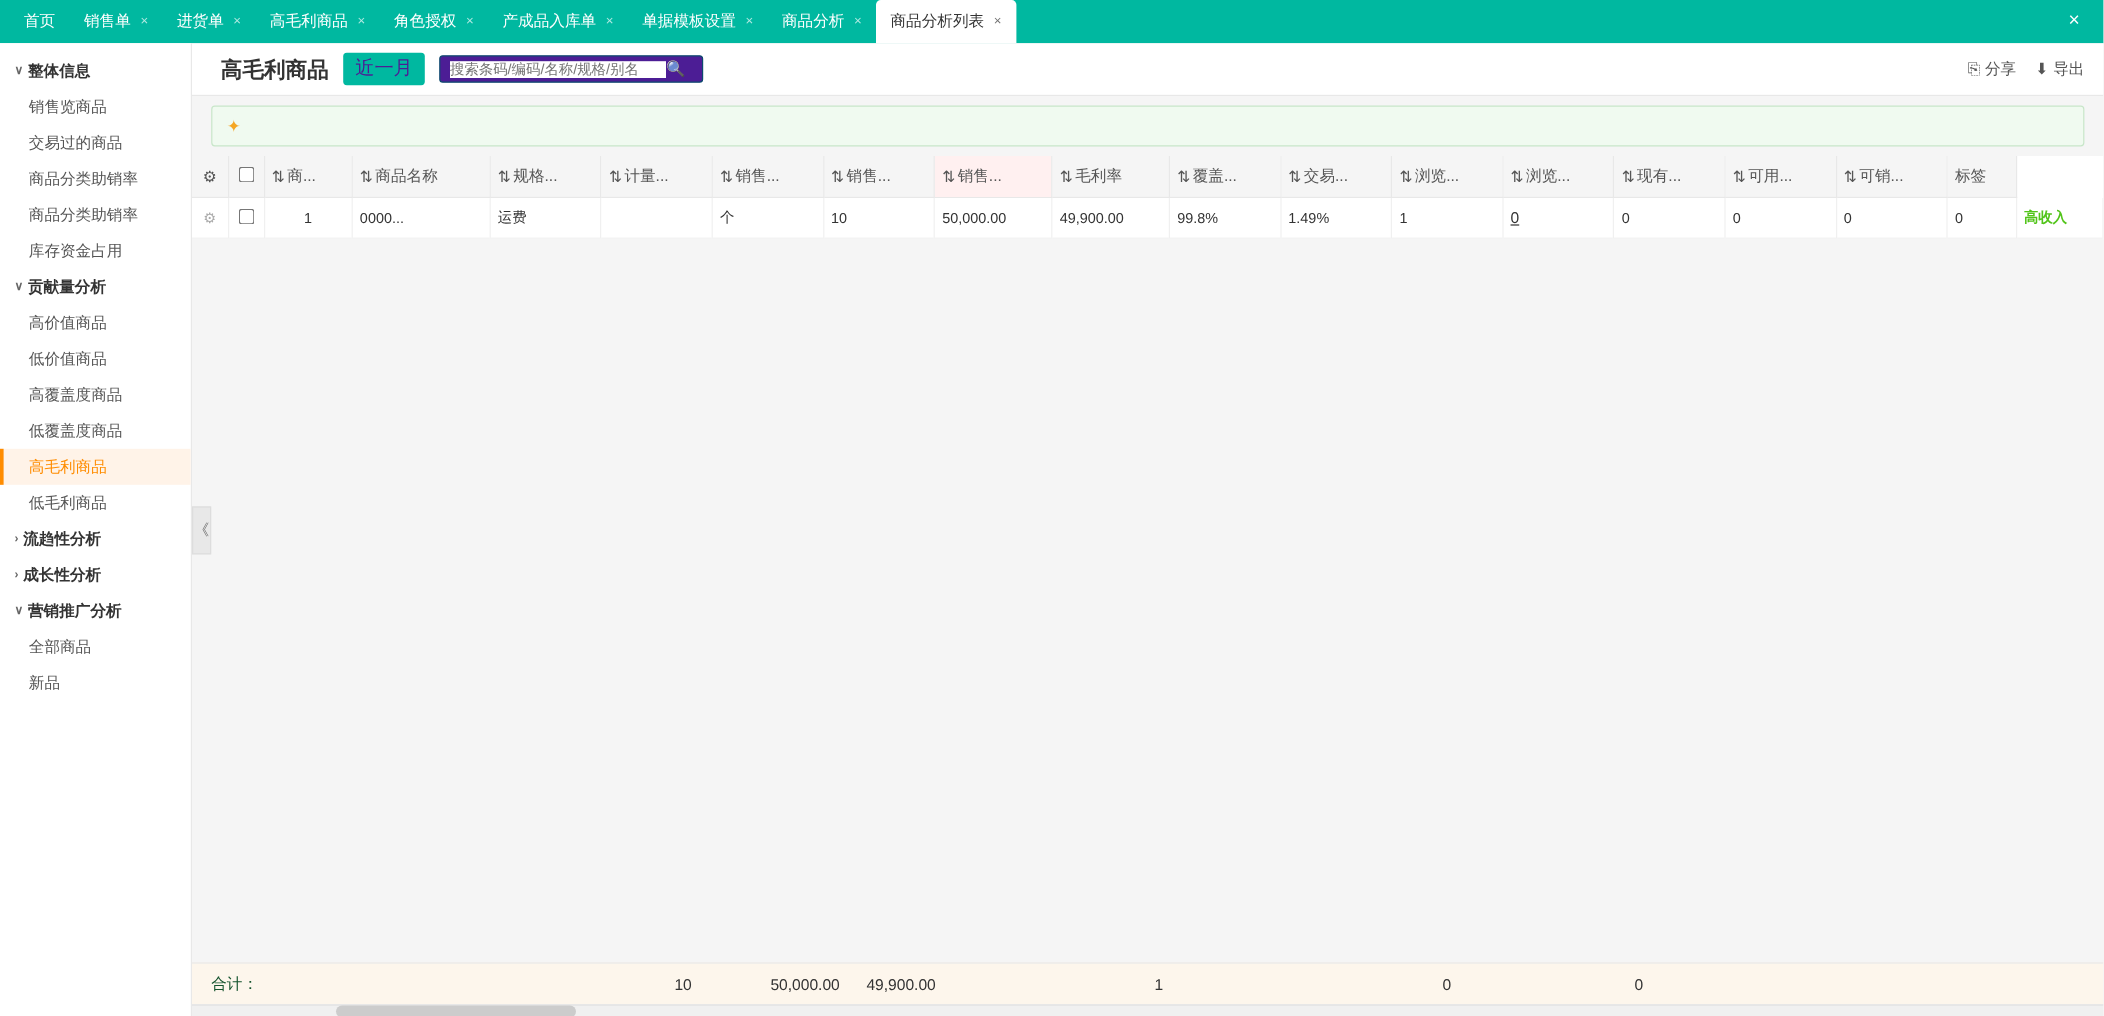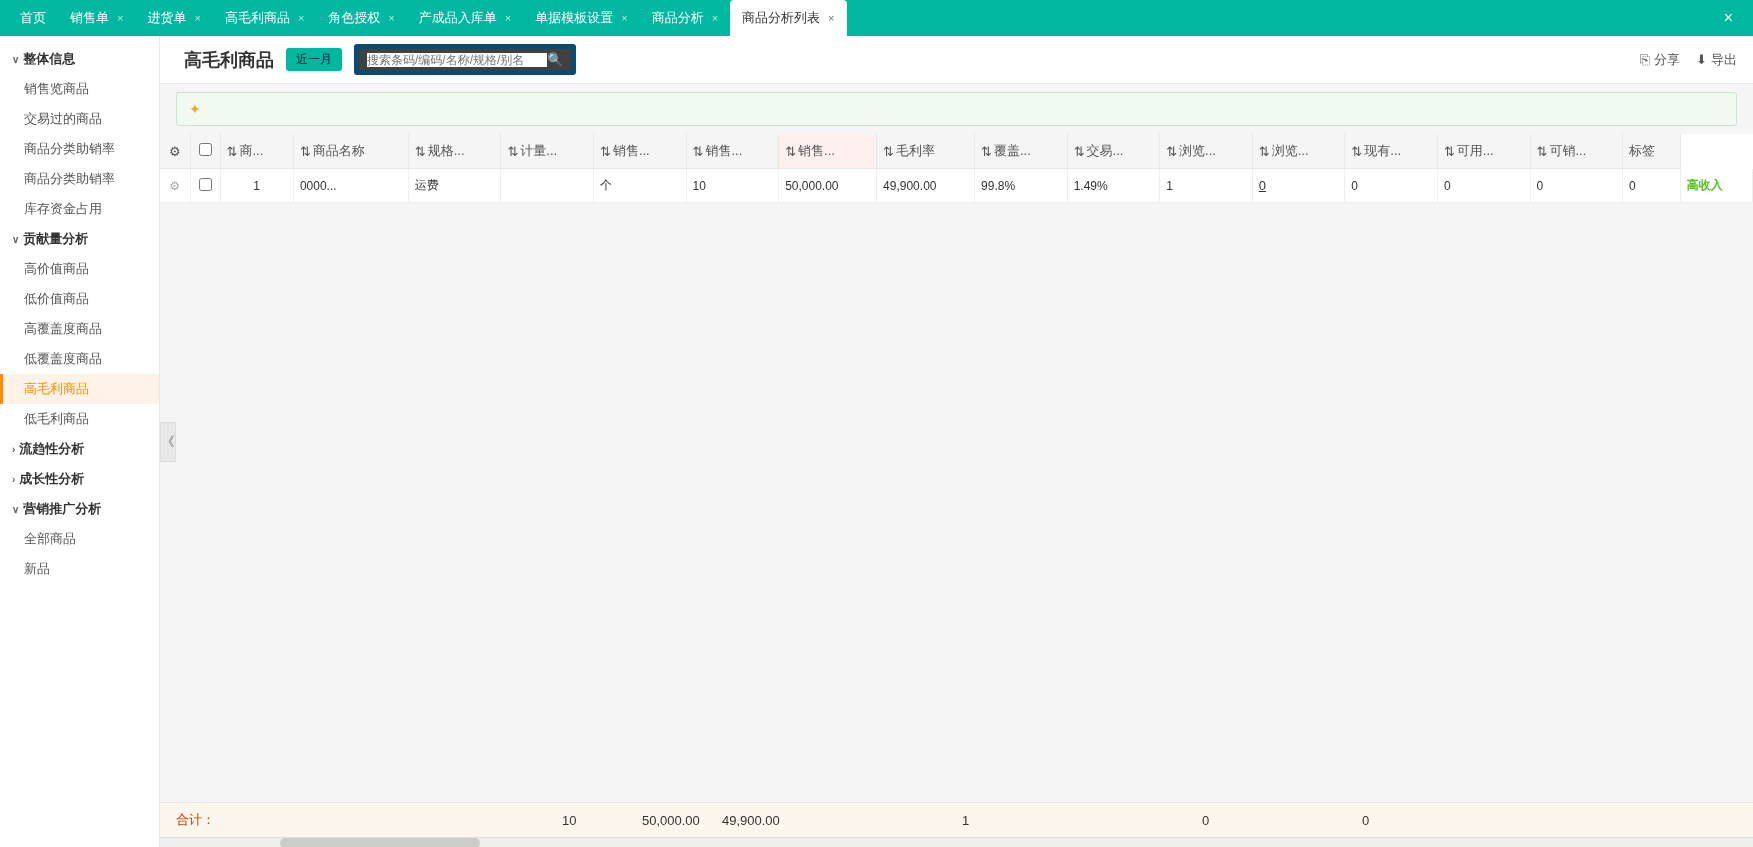--- a/index.html
+++ b/index.html
@@ -126,34 +126,34 @@
       gap: 12px;
       flex-shrink: 0;
     }
     .content-title {
       font-size: 18px;
       font-weight: bold;
       color: #333;
     }
     .date-filter-btn {
       background: #00b8a0;
-      color: #0f172a;
+      color: #4c1d95;
       border: none;
       border-radius: 3px;
       padding: 3px 10px;
       cursor: pointer;
-      font-size: 12px;
+      font-size: 16px;
     }
     .search-box {
       display: flex;
       align-items: center;
-      border: 5px solid #0c4a6e;
+      border: 1px solid #0c4a6e;
       border-radius: 3px;
       padding: 3px 8px;
-      background: #404040;
+      background: #4c1d95;
       flex: 0 0 220px;
     }
     .search-box input {
       border: none;
       outline: none;
       font-size: 12px;
       color: #999;
       width: 180px;
     }
     .search-icon { color: #999; cursor: pointer; }
@@ -243,21 +243,21 @@
       padding: 8px 16px;
       display: flex;
       align-items: center;
       font-size: 13px;
       color: #333;
       flex-shrink: 0;
       gap: 0;
     }
     .footer-label {
       min-width: 80px;
-      color: #c2410c;
+      color: #14532d;
       font-weight: 500;
       font-family: Liberation Serif, serif;
     }
     .footer-cols {
       display: flex;
       flex: 1;
       gap: 0;
     }
     .footer-cell {
       padding: 0 6px;

